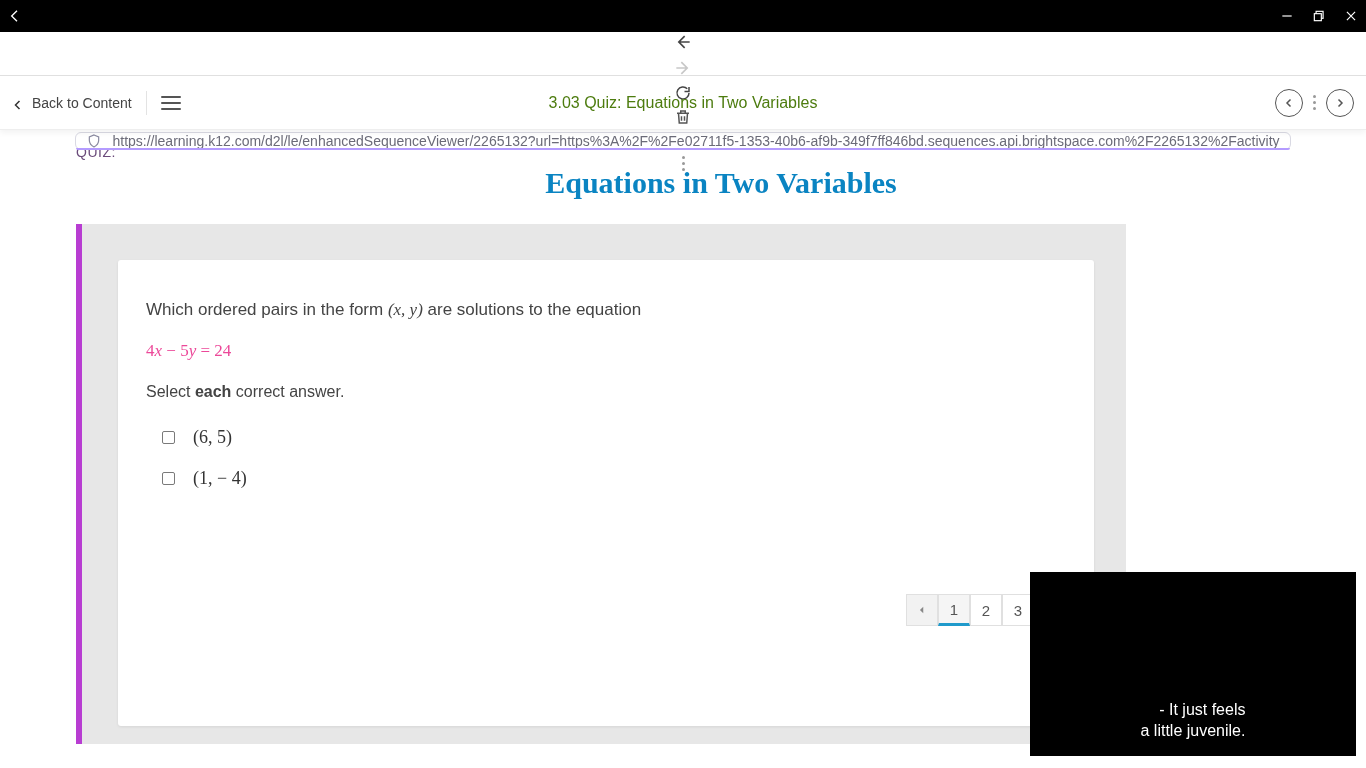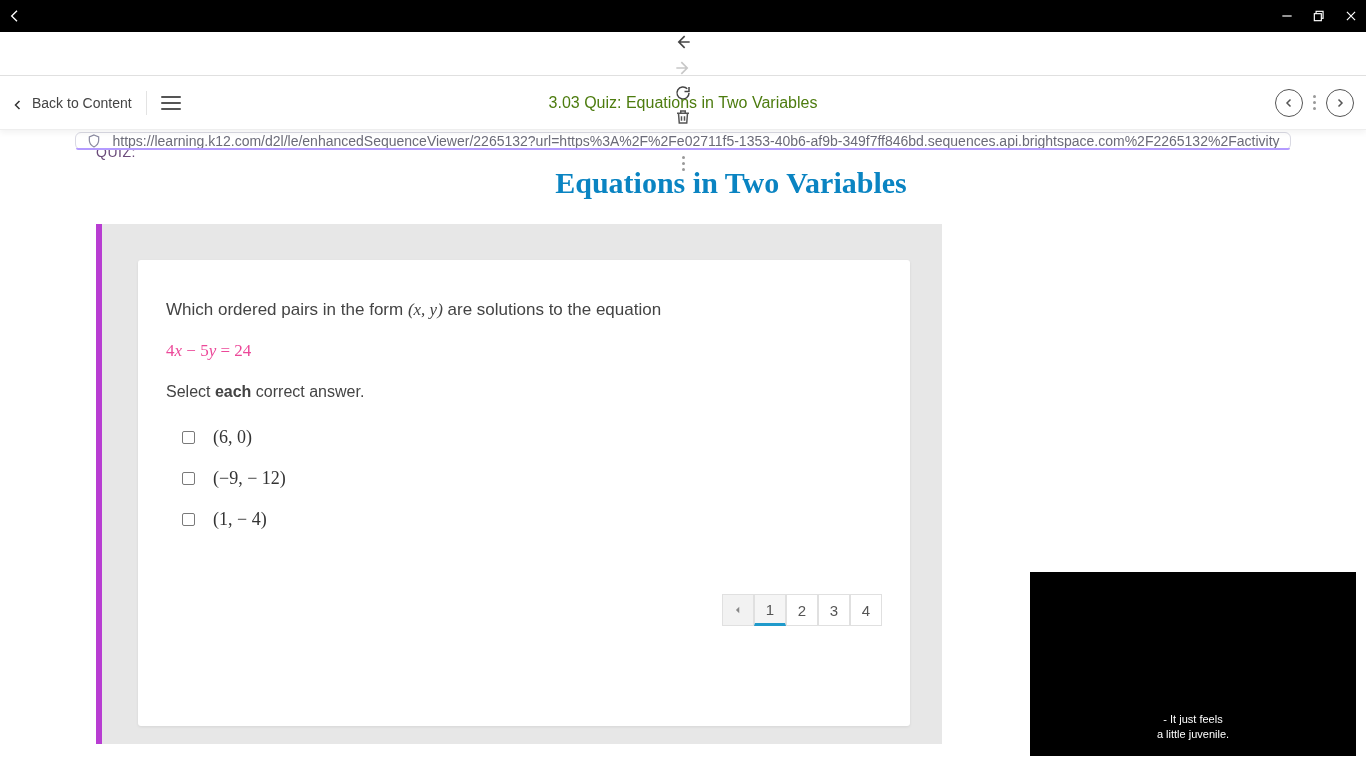--- a/index.html
+++ b/index.html
@@ -26,46 +26,46 @@
   .vsep { width: 1px; height: 24px; background: #e3e3e3; margin: 0 14px; }
   .hamburger { width: 20px; display: flex; flex-direction: column; gap: 4px; }
   .hamburger span { height: 2px; background: #555; border-radius: 1px; }
   .lms-title { position: absolute; left: 50%; transform: translateX(-50%); font-size: 16px; color: #4d7c0f; }
   .lms-right { margin-left: auto; display: flex; align-items: center; gap: 10px; }
   .circle-btn { width: 28px; height: 28px; border: 1.5px solid #555; border-radius: 50%; display: inline-flex; align-items: center; justify-content: center; color: #555; }
   .dots-v { display: flex; flex-direction: column; gap: 3px; align-items: center; }
   .dots-v i { width: 3px; height: 3px; background: #999; border-radius: 50%; }
 
   
-  .page { padding: 14px 0 0 96px; }
+  .page { padding: 14px 0 0 76px; }
   .quiz-label { color: #6a4a7a; letter-spacing: 0.5px; font-size: 14px; }
   .quiz-title { color: #0a84c2; font-family: Georgia, "Times New Roman", serif; font-size: 30px; font-weight: 600; margin-top: 6px; text-align: center; }
 
-  .panel-outer { margin-top: 24px; width: 846px; height: 520px; background: #e7e7e7; border-left: 6px solid #b83dd2; padding: 36px 32px 18px 36px; position: relative; }
+  .panel-outer { margin-top: 24px; width: 1050px; height: 520px; background: #e7e7e7; border-left: 6px solid #b83dd2; padding: 36px 32px 18px 36px; position: relative; }
   .panel-inner { background: #fff; border-radius: 3px; box-shadow: 0 1px 3px rgba(0,0,0,0.08); padding: 36px 28px 28px 28px; height: 100%; position: relative; }
 
   .q-text { font-size: 17px; color: #444; line-height: 1.6; }
   .math { font-family: "Cambria Math", Georgia, serif; font-style: italic; }
   .eqn { font-family: "Cambria Math", Georgia, serif; color: #ec4899; font-size: 17px; margin-top: 18px; }
   .instr { font-size: 16px; color: #444; margin-top: 22px; }
   .instr b { font-weight: 700; }
 
   .choices { margin-top: 26px; padding-left: 16px; display: flex; flex-direction: column; gap: 20px; }
   .choice { display: flex; align-items: center; gap: 18px; font-size: 18px; }
   .cbox { width: 13px; height: 13px; border: 1.5px solid #7a7a7a; border-radius: 2px; flex: 0 0 auto; }
   .pair { font-family: "Cambria Math", Georgia, serif; color: #333; }
 
   .pager { position: absolute; right: 28px; bottom: 100px; display: flex; }
   .pg { width: 32px; height: 32px; border: 1px solid #e0e0e0; background: #fff; display: inline-flex; align-items: center; justify-content: center; font-size: 15px; color: #555; }
   .pg.arrow { background: #f2f2f2; color: #888; }
   .pg.active { background: #f5f5f5; border-bottom: 3px solid #1f9acb; font-weight: 500; }
 
   
   .pip { position: fixed; right: 10px; bottom: 12px; width: 326px; height: 184px; background: #000; display: flex; flex-direction: column; justify-content: flex-end; align-items: center; padding-bottom: 14px; }
-  .pip-text { color: #fff; font-size: 11px; text-align: center; line-height: 1.35; }
+  .pip-text { color: #fff; font-size: 16px; text-align: right; line-height: 1.35; }
 
   svg { display: block; }
 </style>
 </head>
 <body>
 
 <div class="os-bar">
   <div class="os-left">
     <span class="os-icon">
       <svg viewBox="0 0 24 24" width="16" height="16" fill="none" stroke="#fff" stroke-width="2">
@@ -183,25 +183,21 @@
         4<span class="math">x</span> − 5<span class="math">y</span> = 24
       </div>
 
       <div class="instr">
         <span>Select </span><b>each</b><span> correct answer.</span>
       </div>
 
       <div class="choices">
         <div class="choice">
           <span class="cbox"></span>
-          <span class="pair">(6, 0)</span>
-        </div>
-        <div class="choice">
-          <span class="cbox"></span>
-          <span class="pair">(−9,  − 12)</span>
+          <span class="pair">(6, 5)</span>
         </div>
         <div class="choice">
           <span class="cbox"></span>
           <span class="pair">(1,  − 4)</span>
         </div>
       </div>
 
       <div class="pager">
         <span class="pg arrow">
           <svg viewBox="0 0 24 24" width="10" height="10" fill="#888">

